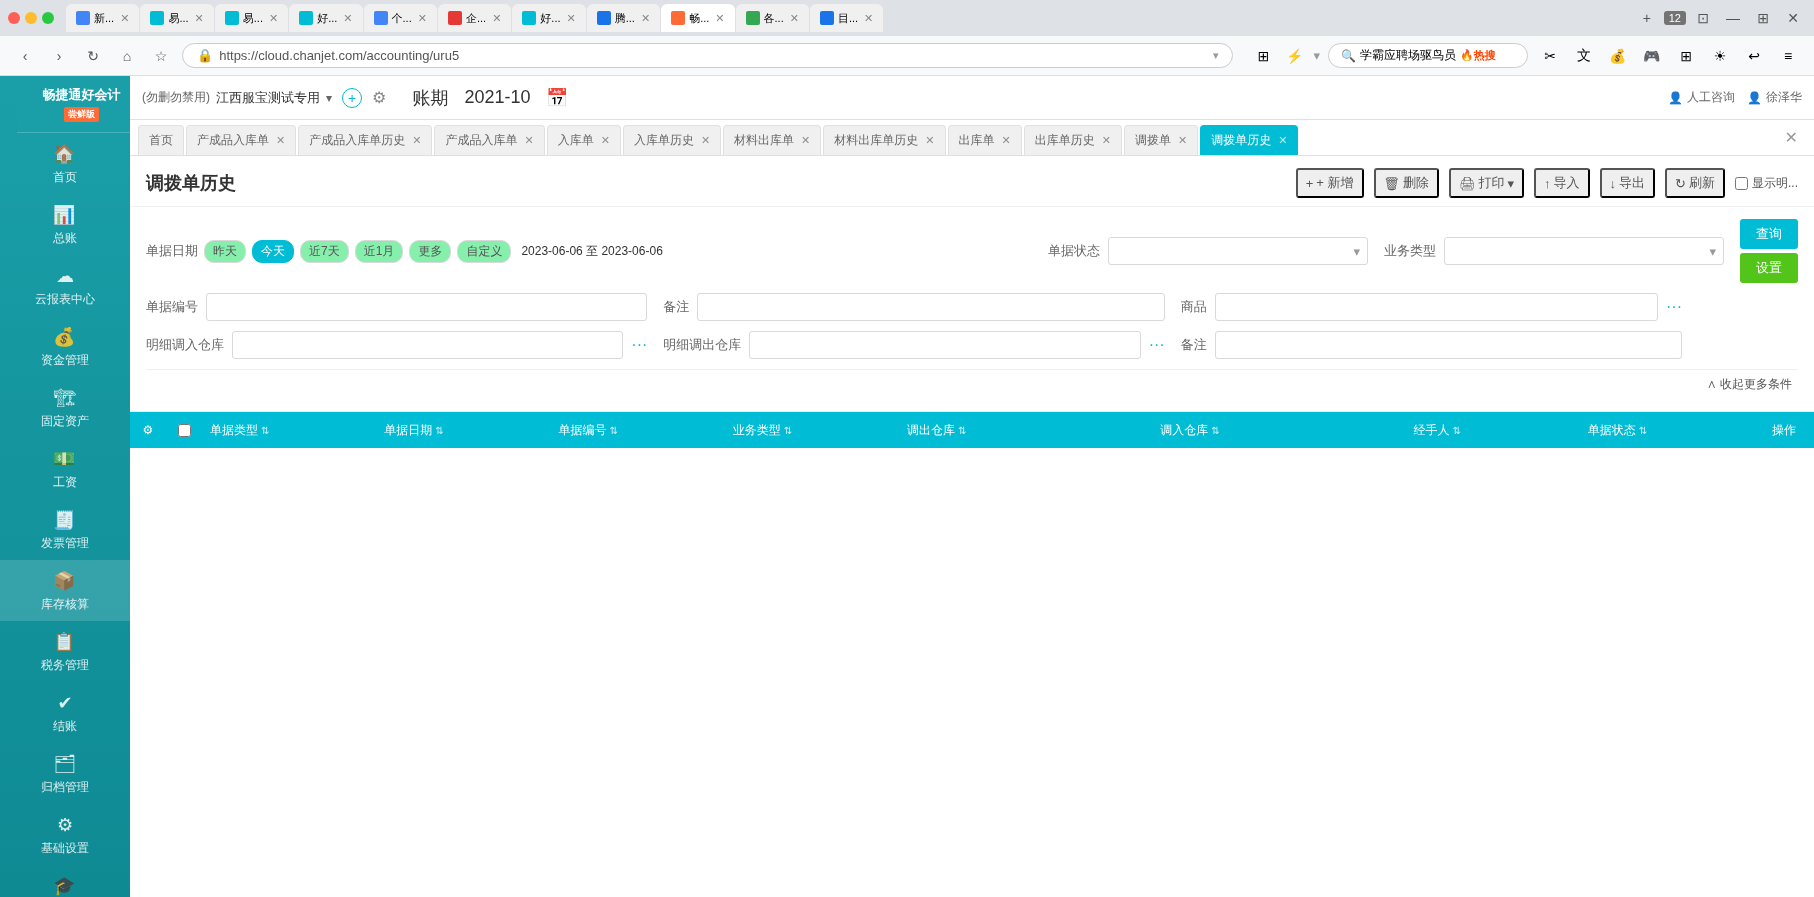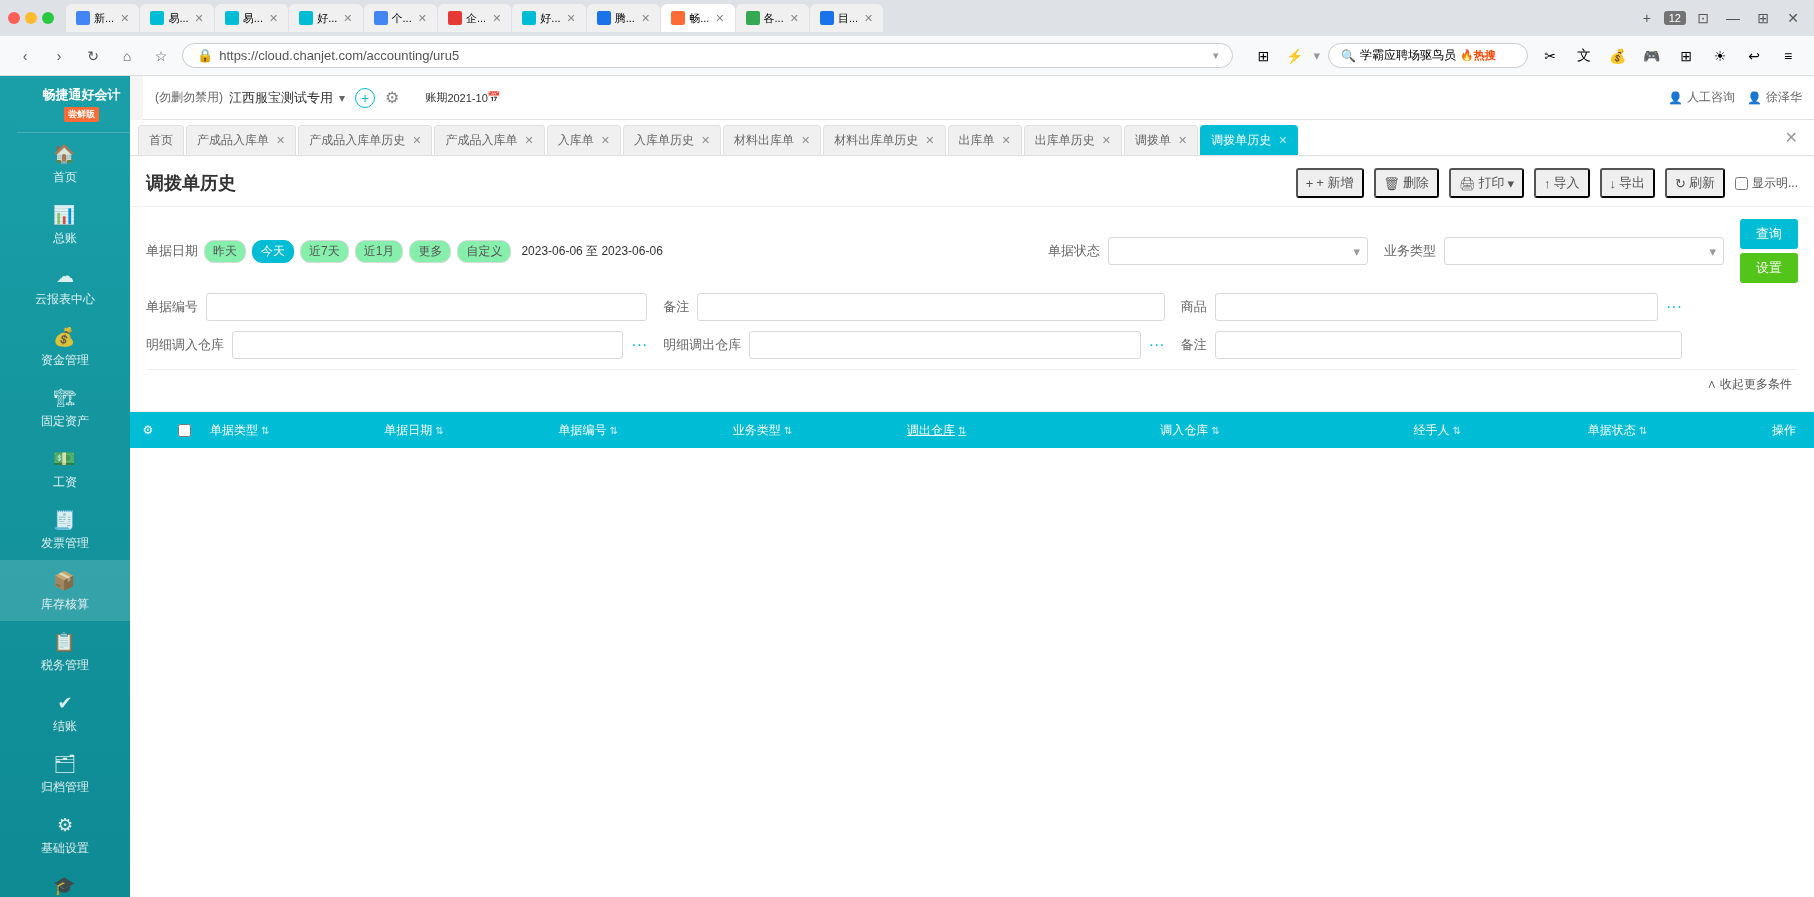--- a/index.html
+++ b/index.html
@@ -135,37 +135,36 @@
 
     
     .top-bar {
       background: #fff;
       height: 44px;
       display: flex;
       align-items: center;
       padding: 0 12px;
       border-bottom: 1px solid #e0e0e0;
       gap: 10px;
-      margin-left: 13px;
     }
     .company-selector {
       display: flex;
       align-items: center;
       gap: 6px;
       color: #666;
       font-size: 12px;
       cursor: pointer;
     }
     .company-name { color: #333; font-size: 13px; }
     .period-selector {
       display: flex;
       align-items: center;
-      gap: 0;
+      gap: 16px;
       margin-left: 16px;
-      font-size: 11px;
+      font-size: 18px;
       color: #333;
     }
     .period-val { font-weight: normal; }
     .top-bar-right {
       margin-left: auto;
       display: flex;
       align-items: center;
       gap: 12px;
     }
     .service-btn {
@@ -412,21 +411,21 @@
       flex-shrink: 0;
       cursor: pointer;
     }
     .th-cell .sort-icon { font-size: 10px; opacity: 0.8; }
     .th-settings { width: 36px; justify-content: center; }
     .th-checkbox { width: 36px; justify-content: center; }
     .th-type { flex: 1; min-width: 80px; }
     .th-date { flex: 1; min-width: 90px; }
     .th-no { flex: 1; min-width: 100px; }
     .th-biz { flex: 1; min-width: 80px; }
-    .th-out { flex: 1.5; min-width: 100px; text-decoration: underline; }
+    .th-out { flex: 1.5; min-width: 100px; }
     .th-in { flex: 1.5; min-width: 100px; }
     .th-person { flex: 1; min-width: 70px; }
     .th-status { flex: 1; min-width: 70px; }
     .th-ops { flex: 0 0 60px; justify-content: center; }
 
     .table-header .th-checkbox input[type=checkbox] {
       accent-color: #fff;
     }
 
     

